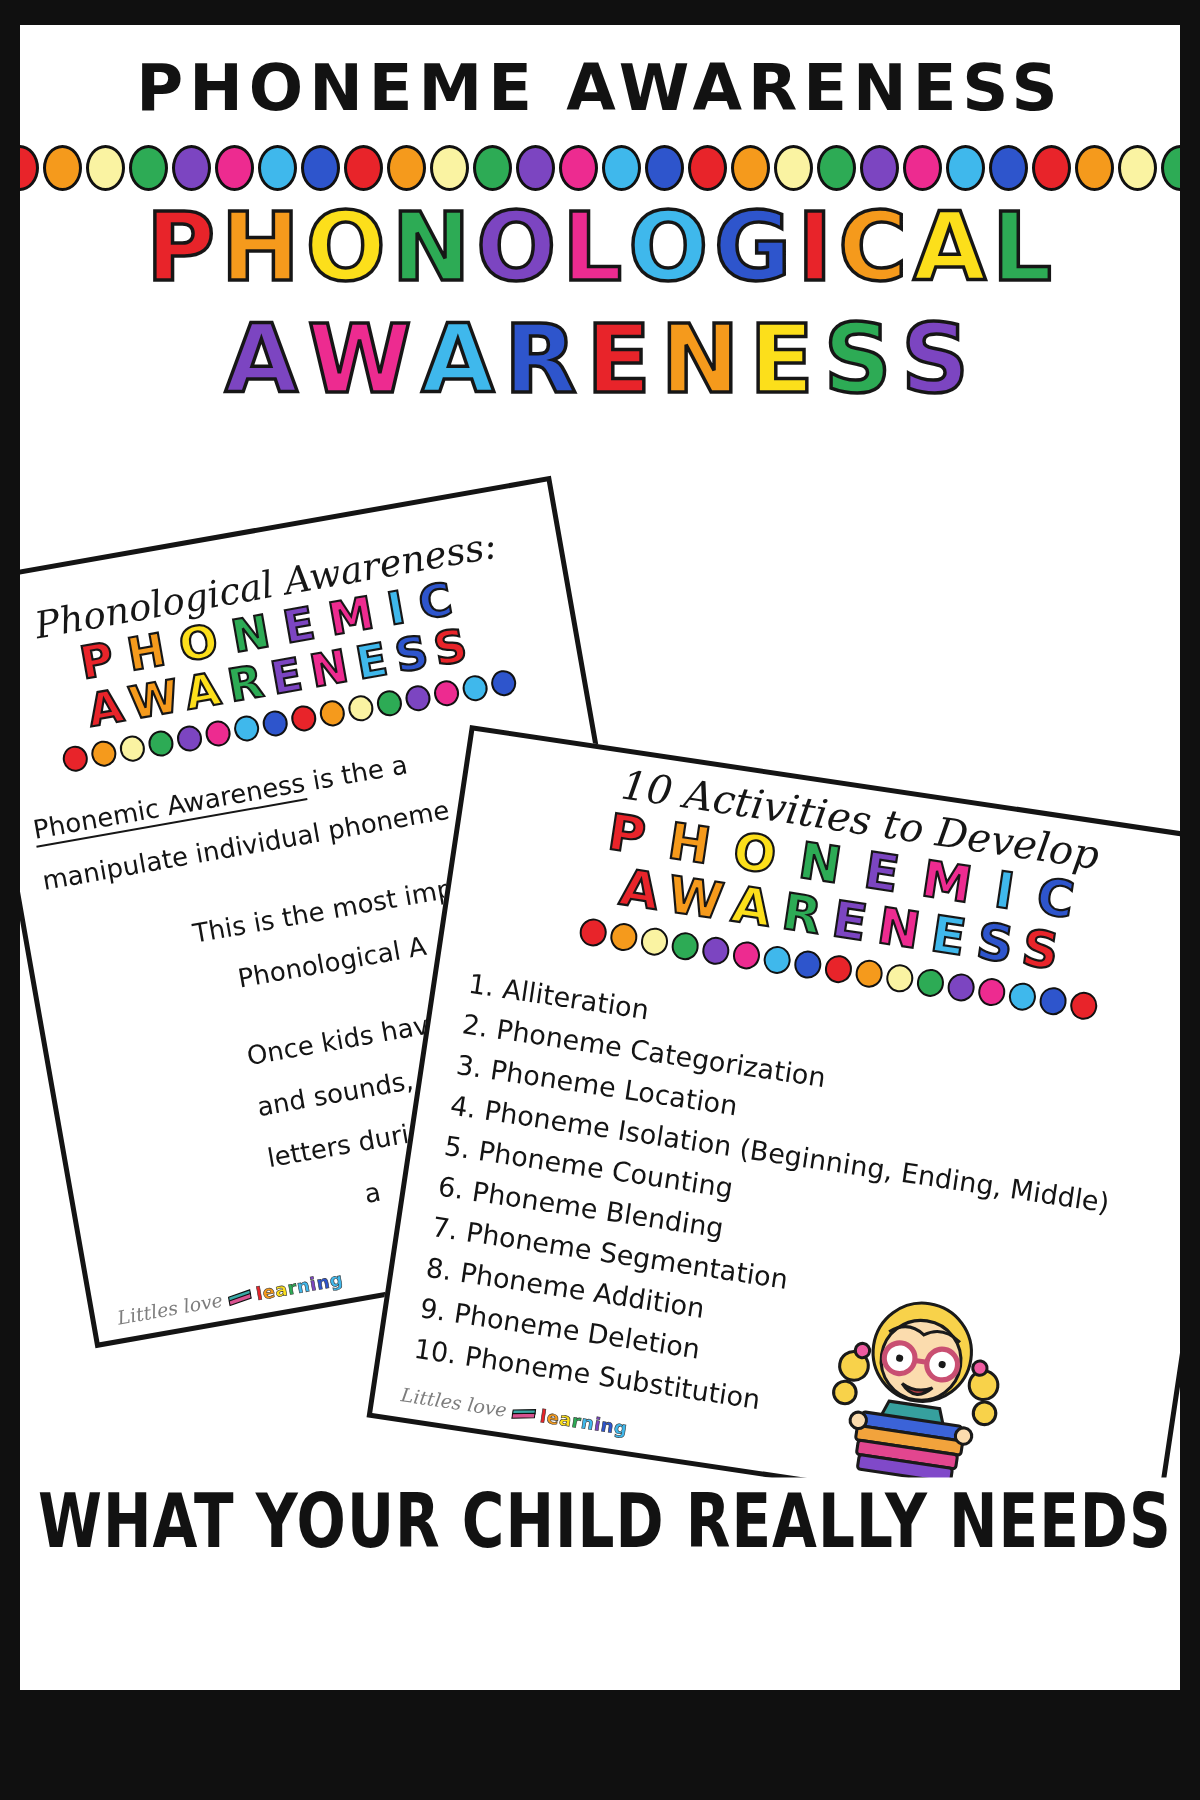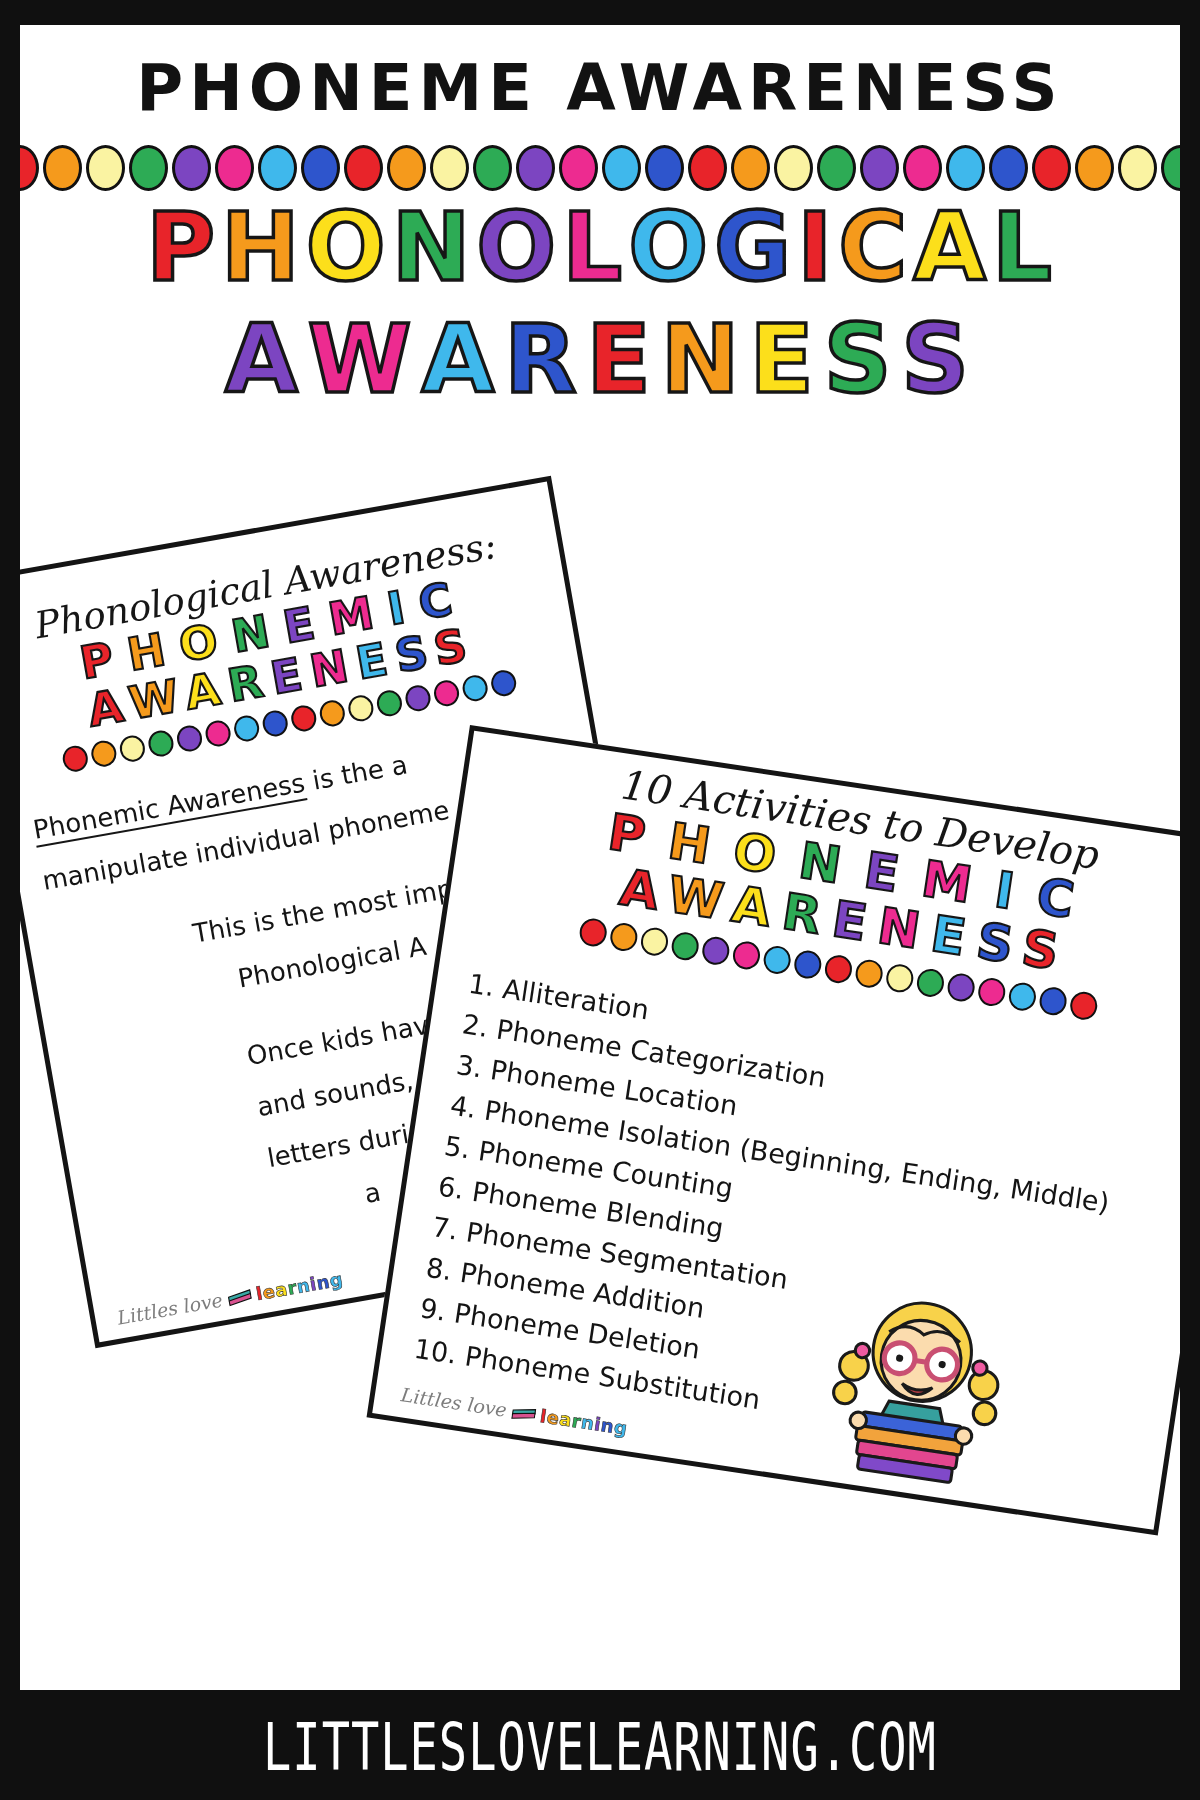--- a/index.html
+++ b/index.html
@@ -219,18 +219,18 @@
         <svg width="24" height="18" viewBox="0 0 26 18">
           <g stroke="#111" stroke-width="1.2">
             <path d="M1,8 L25,4 L25,9 L1,13 Z" fill="#3aa9a6"></path>
             <path d="M1,12 L25,8 L25,13 L1,17 Z" fill="#d8518f"></path>
           </g>
         </svg>
         <span class="logo-word"><span class="ltr" style="color: rgb(232, 36, 42);">l</span><span class="ltr" style="color: rgb(245, 154, 28);">e</span><span class="ltr" style="color: rgb(252, 223, 27);">a</span><span class="ltr" style="color: rgb(45, 171, 85);">r</span><span class="ltr" style="color: rgb(63, 184, 236);">n</span><span class="ltr" style="color: rgb(124, 69, 193);">i</span><span class="ltr" style="color: rgb(46, 85, 204);">n</span><span class="ltr" style="color: rgb(63, 184, 236);">g</span></span>
       </div>
     </div>
 
+    <div class="tagline tag1">
+      <span class="inner">WHAT YOUR CHILD REALLY NEEDS</span>
+    </div>
   </div>
 
-  <div class="footer">
-    <span class="inner">LITTLESLOVELEARNING.COM</span>
-  </div>
 </div>
 
 </body></html>

